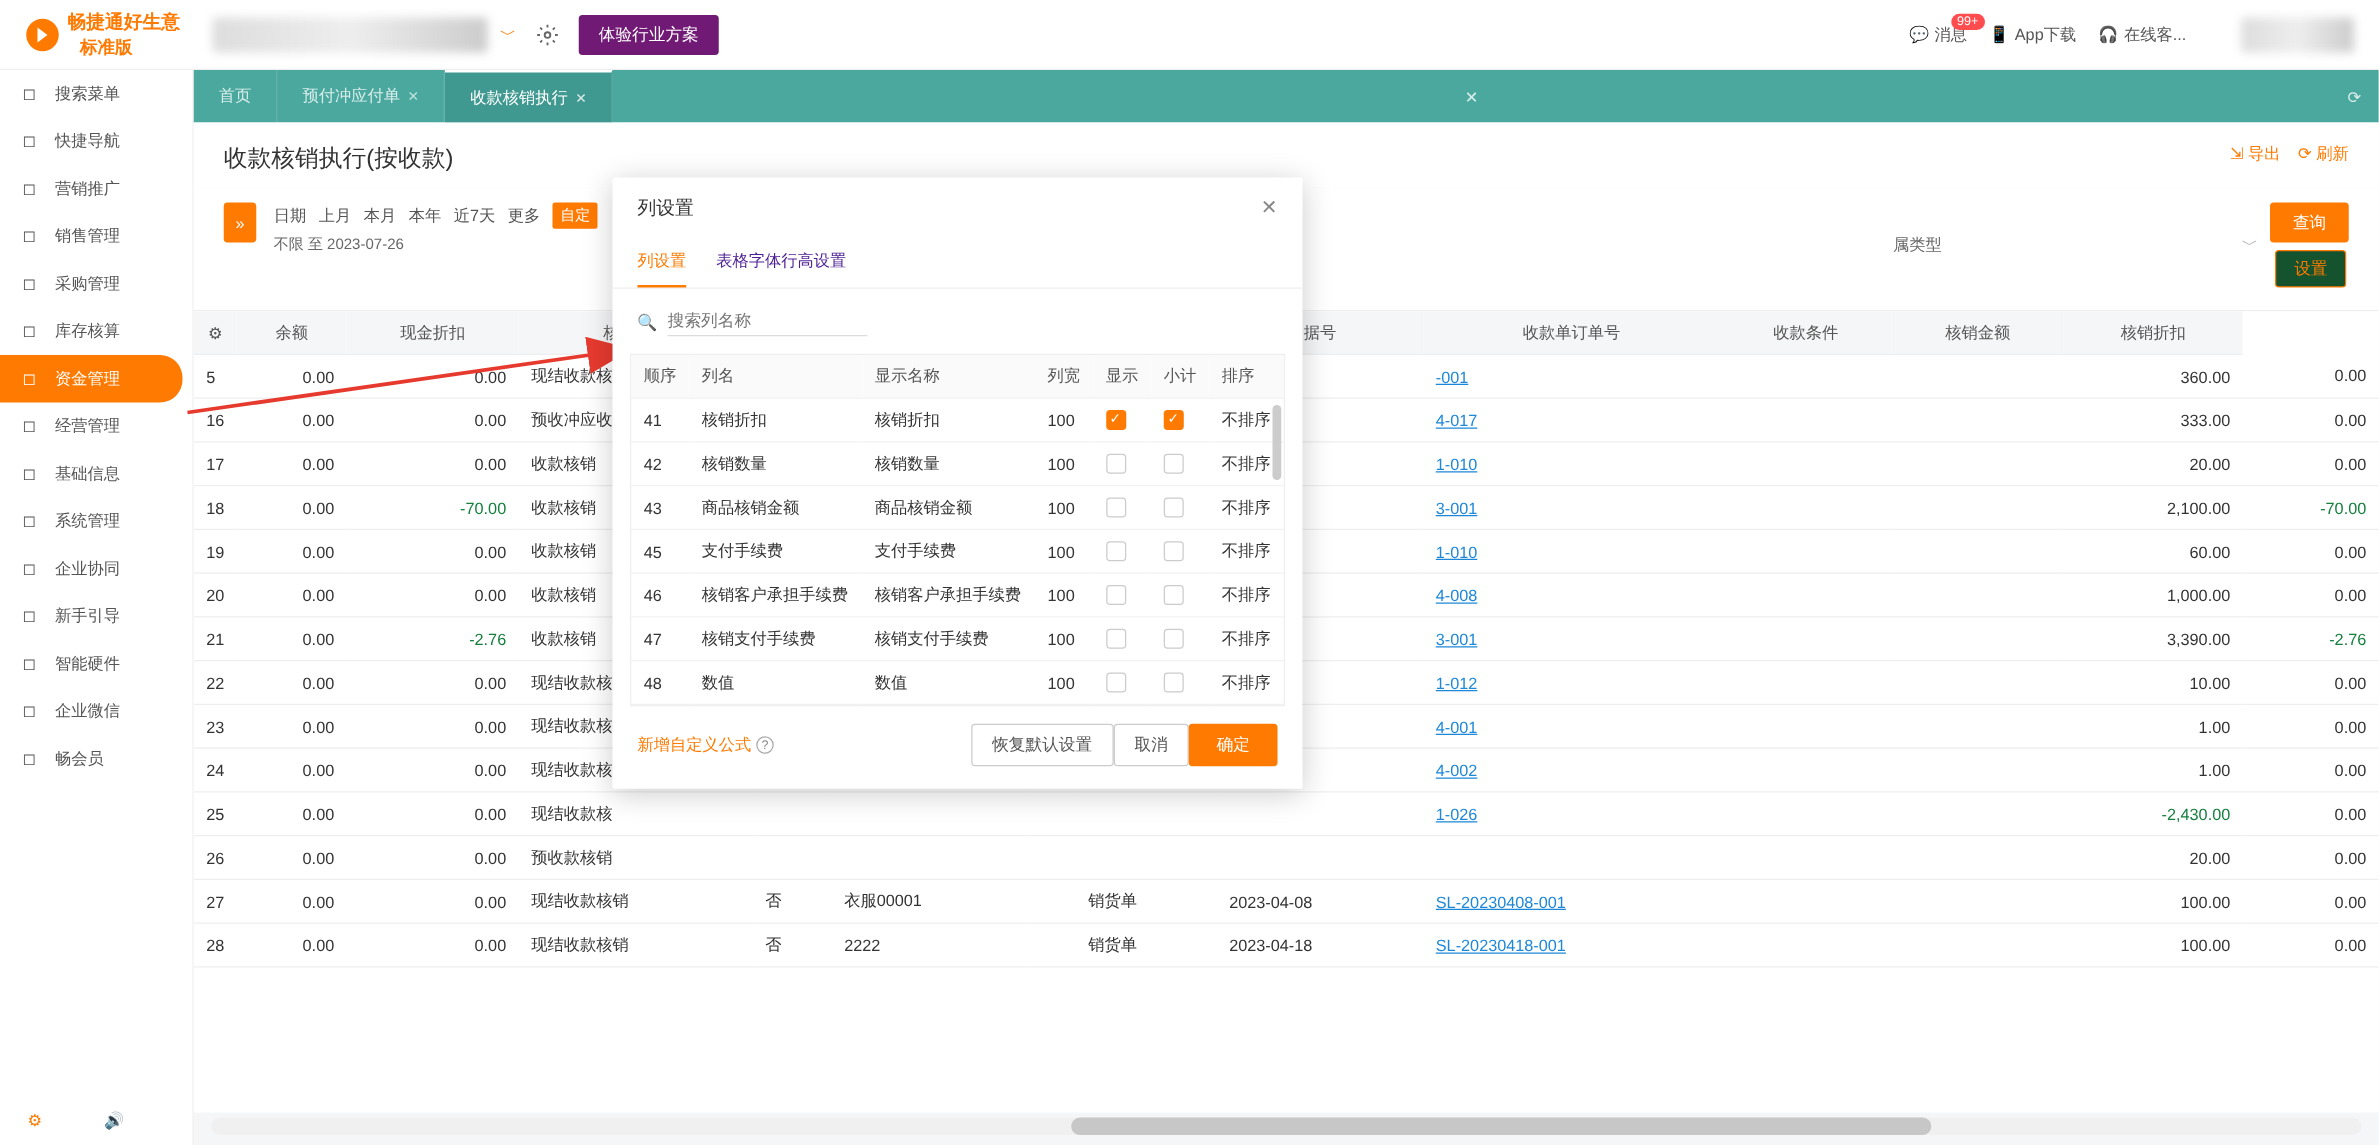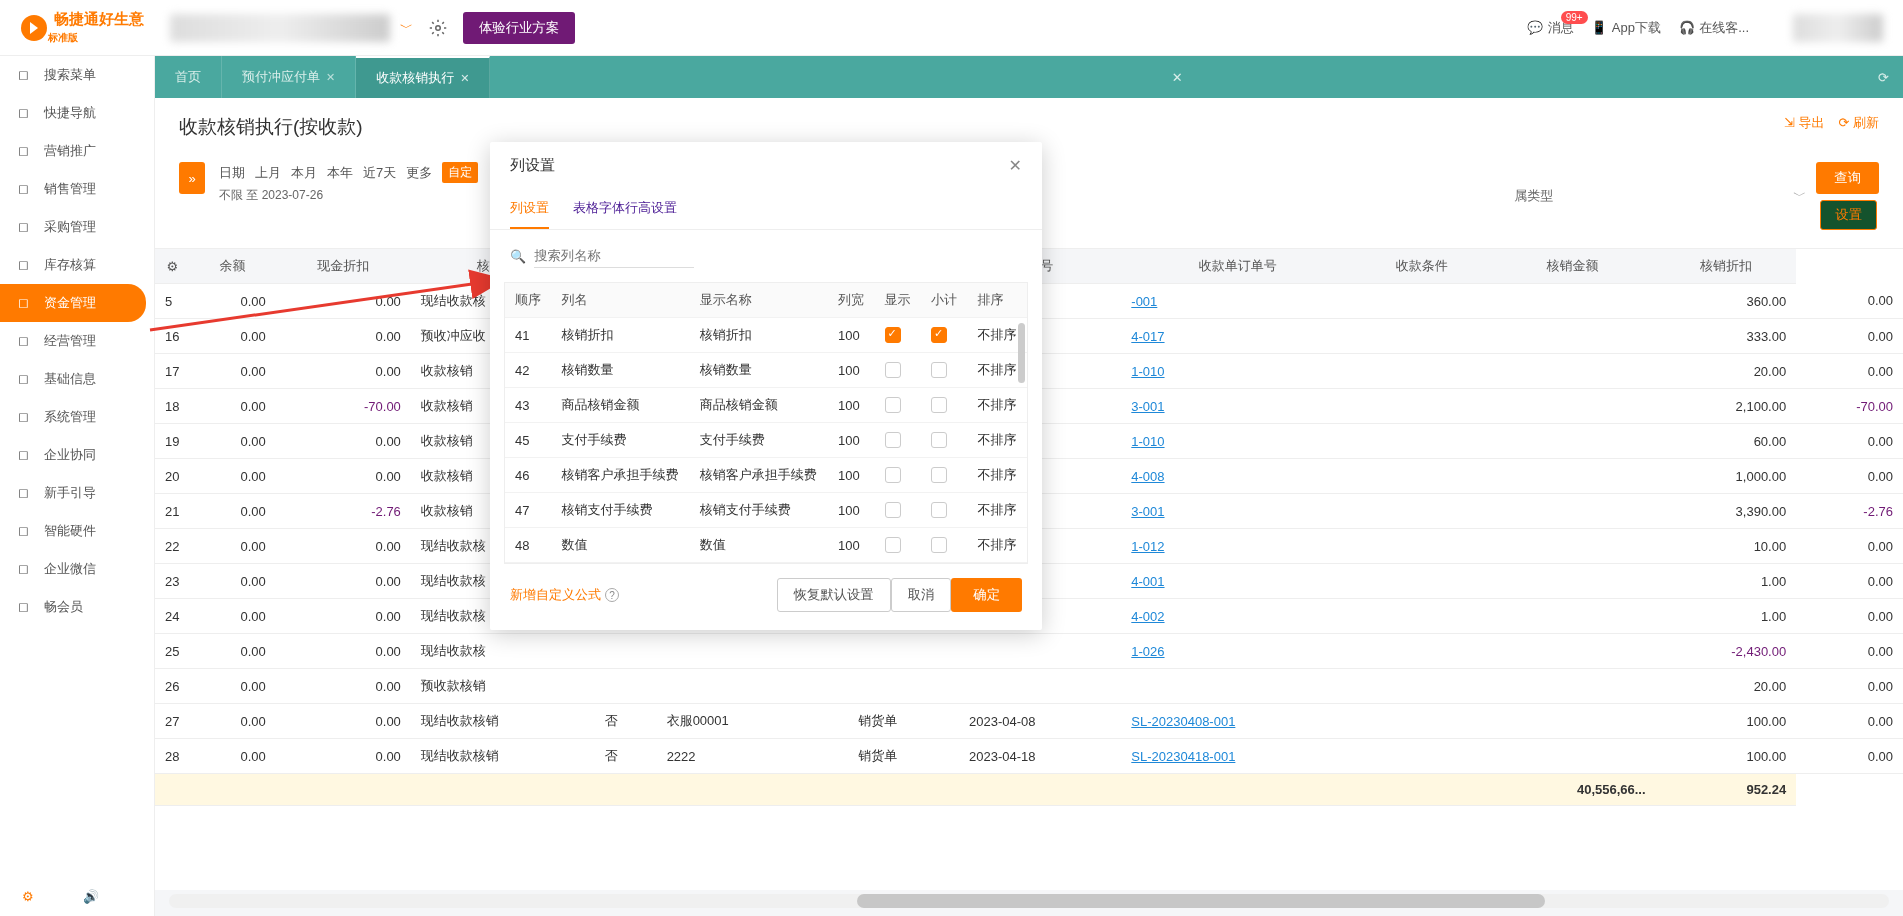--- a/index.html
+++ b/index.html
@@ -3,21 +3,21 @@
 <meta charset="utf-8">
 <style>
 * { margin: 0; padding: 0; box-sizing: border-box; }
 body { font-family: "Microsoft YaHei", sans-serif; font-size: 13px; color: #333; background: #fff; overflow: hidden; }
 .app { display: flex; flex-direction: column; height: 916px; width: 1903px; position: relative; }
 
 
 .top-header { height: 56px; display: flex; align-items: center; border-bottom: 1px solid #eee; padding: 0 20px; background: #fff; }
 .logo-area { display: flex; align-items: center; color: #ff7a00; font-weight: bold; }
 .logo-text { font-size: 15px; margin-left: 6px; }
-.logo-sub { font-size: 10px; color: #ff7a00; margin-top: 2px; }
+.logo-sub { font-size: 14px; color: #ff7a00; margin-top: 2px; margin-left: 16px; }
 .blurred { width: 220px; height: 28px; margin-left: 26px; filter: blur(4px); background: linear-gradient(90deg,#ddd,#eee,#ccc); border-radius: 3px; }
 .dropdown-caret { color: #ff7a00; margin: 0 10px; }
 .gear-btn { width: 30px; height: 30px; display: flex; align-items: center; justify-content: center; color: #666; }
 .orange-btn { background: #701a75; color: #fff; border: none; padding: 7px 16px; border-radius: 3px; margin: 0 10px; cursor: pointer; }
 .header-right { margin-left: auto; display: flex; align-items: center; gap: 18px; color: #555; }
 .header-right-item { display: flex; align-items: center; gap: 4px; cursor: pointer; position: relative; }
 .badge-99 { position: absolute; top: -8px; right: -14px; background: #ff4d4f; color: #fff; font-size: 10px; padding: 1px 5px; border-radius: 8px; }
 
 
 .body-area { display: flex; flex: 1; min-height: 0; }
@@ -47,21 +47,21 @@
 .btn-query { background: #ff7a00; color:#fff; border:none; padding:7px 18px; border-radius:3px; cursor:pointer;}
 .btn-setting { background:#14532d; color:#ff7a00; border:1px solid #ff7a00; padding:5px 14px; border-radius:3px; cursor:pointer; margin-left: 4px; }
 
 
 .table-wrap { flex: 1; overflow: auto; background: #fff; margin: 0; position: relative; }
 table.data { width: 100%; border-collapse: collapse; }
 table.data th, table.data td { padding: 8px 10px; border-bottom: 1px solid #eee; white-space: nowrap; text-align: right; }
 table.data th { background: #f5f6f8; color: #555; font-weight: 500; text-align: center; }
 table.data td.link { color: #1e88d8; text-decoration: underline; cursor: pointer; text-align: left; }
 table.data td.txt { text-align: left; }
-table.data td.neg { color: #701a75; }
+table.data td.neg { color: #15803d; }
 .gear-cell { width: 30px; text-align: center; }
 .sum-row td { background: #fff8e1; font-weight: bold; }
 .scroll-track { height: 14px; background: #f0f0f0; position: relative; margin: 4px 14px 8px; border-radius: 7px; }
 .scroll-thumb { position: absolute; left: 40%; width: 40%; height: 100%; background: #c7c7c7; border-radius: 7px; }
 
 
 .overlay { position: absolute; inset: 0; background: rgba(0,0,0,0); }
 .modal { position: absolute; left: 490px; top: 142px; width: 552px; background: #fff; box-shadow: 0 4px 24px rgba(0,0,0,0.2); border-radius: 2px; display: flex; flex-direction: column; }
 .modal-header { padding: 14px 20px; display: flex; align-items: center; }
 .modal-title { font-size: 15px; color: #333; }
@@ -497,25 +497,20 @@
                 <td class="txt">2222</td>
                 <td class="txt"></td>
                 <td class="txt">销货单</td>
                 <td class="txt">2023-04-18</td>
                 <td class="link">SL-20230418-001</td>
                 <td></td>
                 <td></td>
                 <td class="">100.00</td>
                 <td class="">0.00</td>
               </tr>
-              <tr class="sum-row">
-                <td colspan="11"></td>
-                <td>40,556,66...</td>
-                <td>952.24</td>
-              </tr>
             </tbody>
         </table>
       </div>
       <div class="scroll-track">
         <div class="scroll-thumb"></div>
       </div>
     </div>
   </div>
 
   <svg class="arrow-svg" width="380" height="110">

